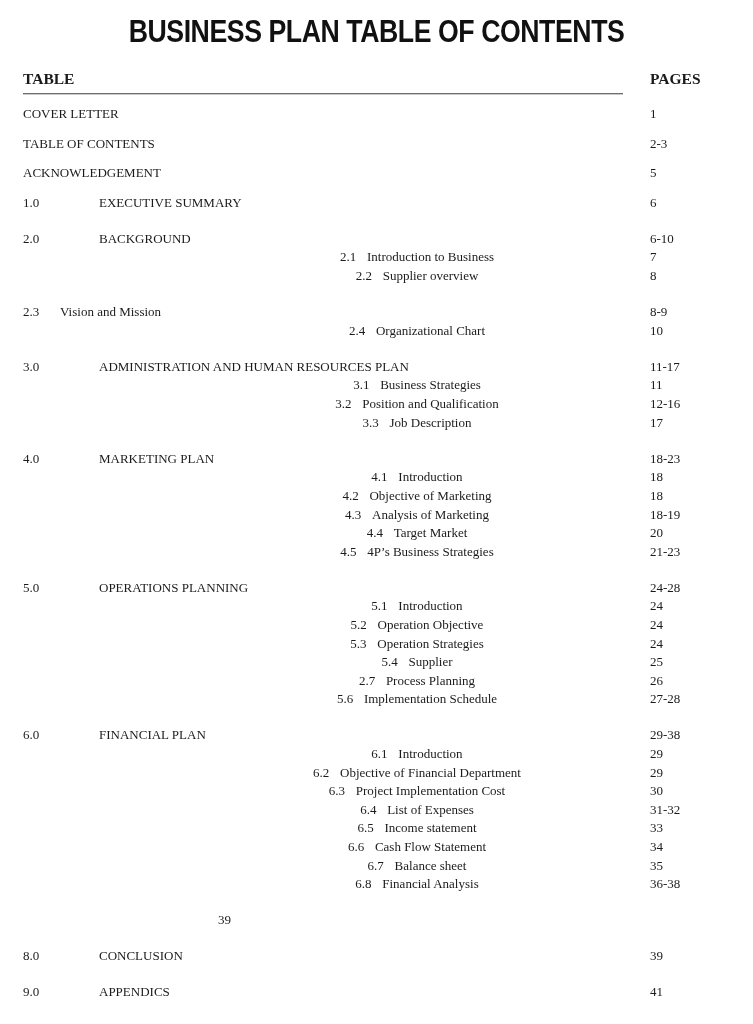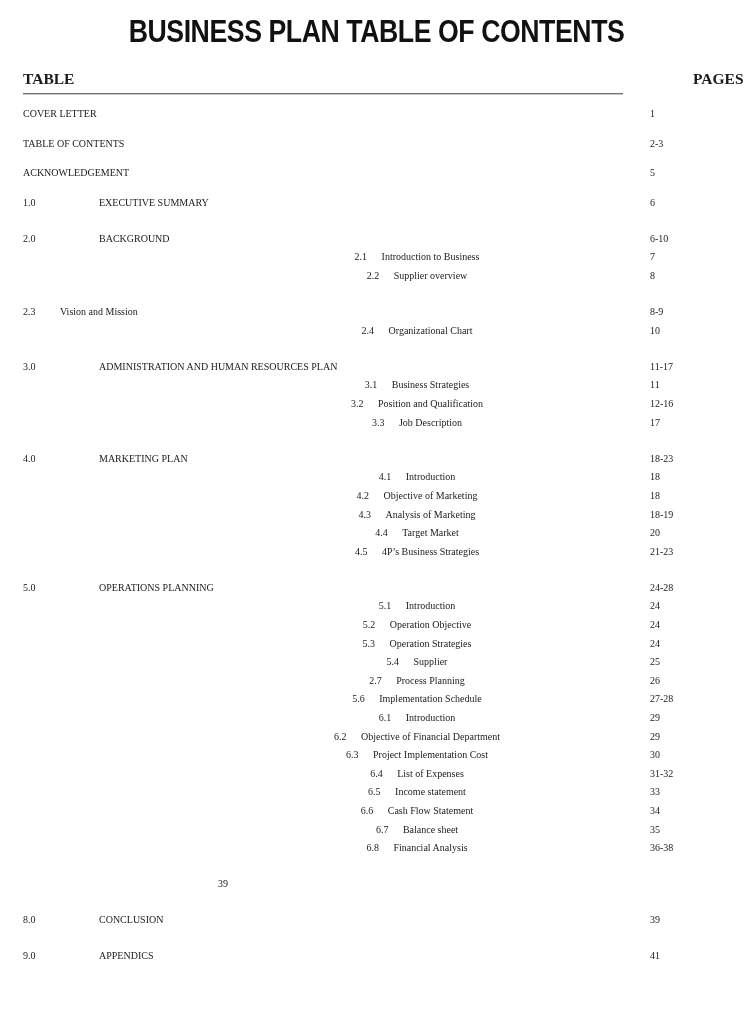--- a/index.html
+++ b/index.html
@@ -35,35 +35,35 @@
     right: 23px;
     top: 70px;
   }
   .head-row {
     position: relative;
     height: 19px;
     font-weight: bold;
     font-size: 15.5px;
   }
   .head-item { position: absolute; left: 0; top: 0; }
-  .head-pages { position: absolute; left: 627px; top: 0; margin-left: 43px; }
+  .head-pages { position: absolute; left: 627px; top: 0; }
   .rule {
     margin-top: 4px;
     width: 600px;
     height: 1px;
     background: #6f6f6f;
     box-shadow: 0 1px 0 #c9c9c9;
   }
   .rows { margin-top: 10px; }
   .row {
     position: relative;
     height: 18.6px;
     display: flex;
     align-items: center;
-    font-size: 10px;
+    font-size: 13px;
     line-height: 18.6px;
     white-space: nowrap;
   }
   .row .pages {
     position: absolute;
     left: 627px;
     top: 0;
     height: 18.6px;
     line-height: 18.6px;
   }
@@ -235,20 +235,25 @@
         <div class="row t-sub g-none">
     <span class="num">2.7</span>
     <span class="label">Process Planning</span>
     <span class="pages">26</span>
   </div>
         <div class="row t-sub g-none">
     <span class="num">5.6</span>
     <span class="label">Implementation Schedule</span>
     <span class="pages">27-28</span>
   </div>
+        <div class="row t-section g-lg">
+    <span class="num">6.0</span>
+    <span class="label">FINANCIAL PLAN</span>
+    <span class="pages">29-38</span>
+  </div>
         <div class="row t-sub g-none">
     <span class="num">6.1</span>
     <span class="label">Introduction</span>
     <span class="pages">29</span>
   </div>
         <div class="row t-sub g-none">
     <span class="num">6.2</span>
     <span class="label">Objective of Financial Department</span>
     <span class="pages">29</span>
   </div>

